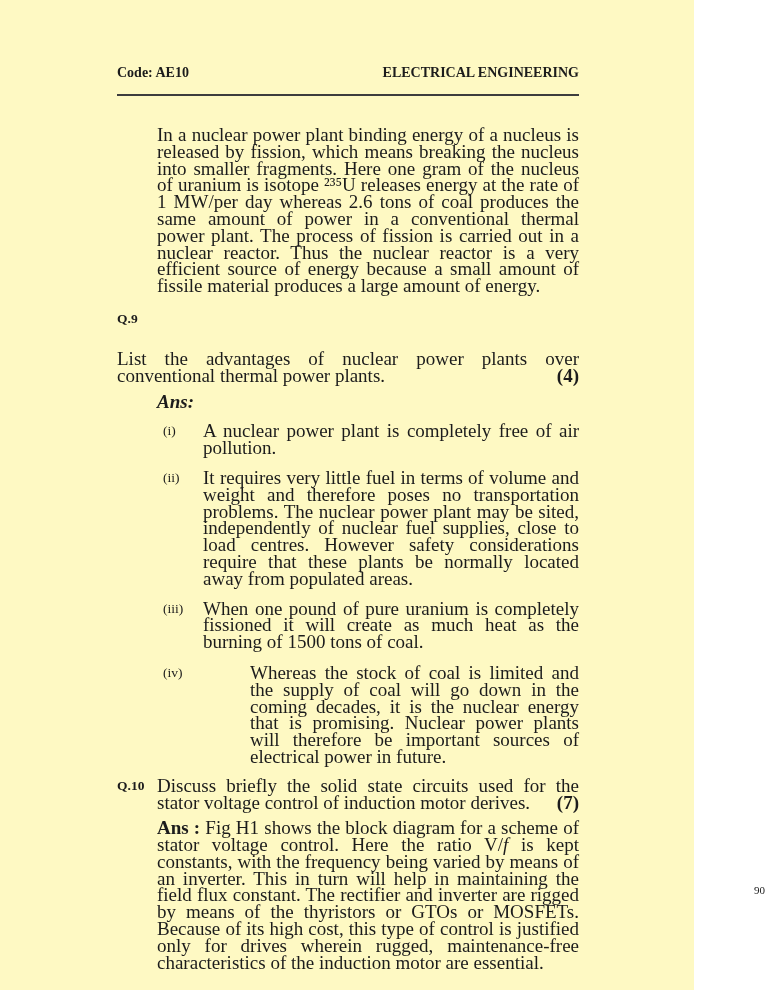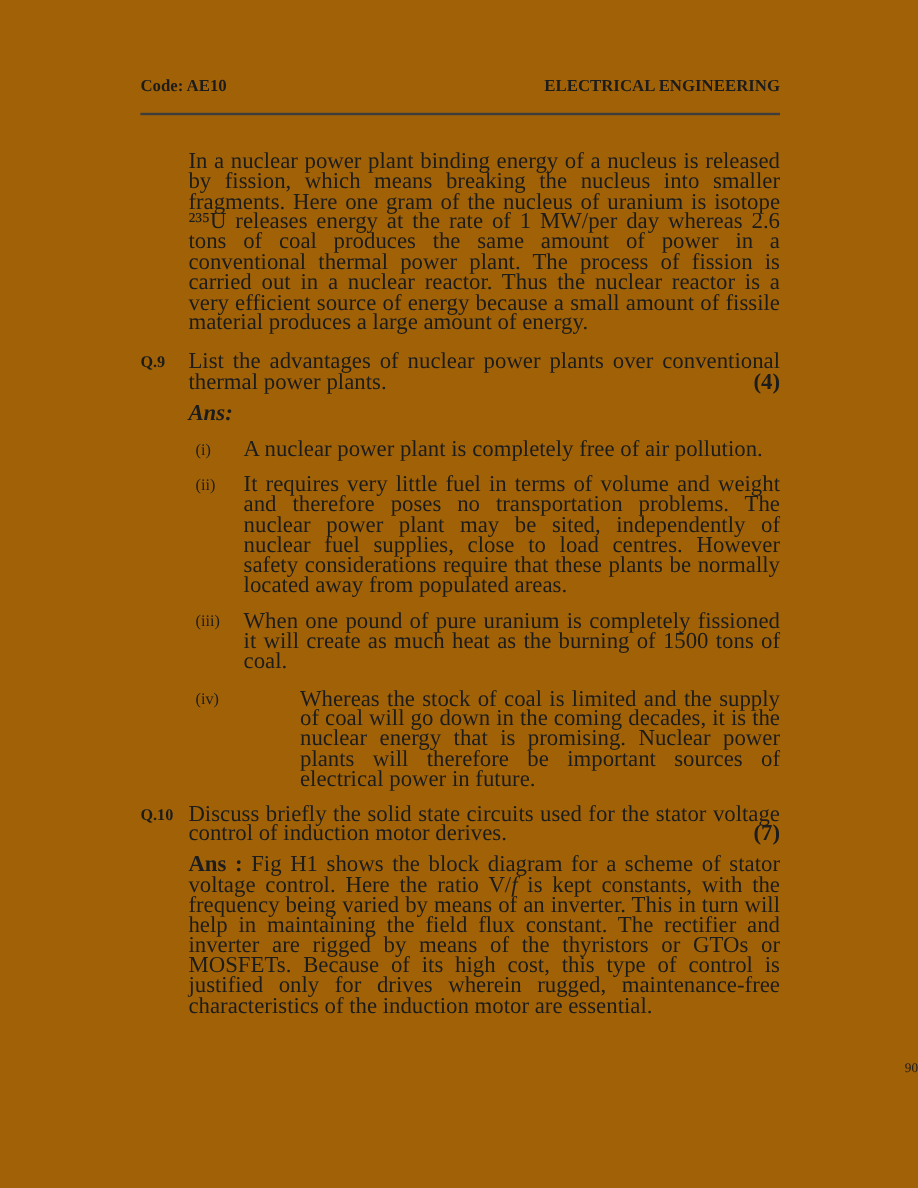--- a/index.html
+++ b/index.html
@@ -5,23 +5,23 @@
   html, body { margin: 0; padding: 0; }
   body {
     width: 765px; height: 990px;
     background: #ffffff;
     font-family: "Liberation Serif", "DejaVu Serif", serif;
     color: #1c1c1c;
   }
   .page {
     position: relative;
     box-sizing: border-box;
-    width: 765px; height: 990px;
+    width: 694px; height: 990px;
     padding: 64px 115px 0 117px;
-    background: #a16207;
+    background: #fef9c3;
   }
   .doc-header {
     display: flex;
     justify-content: space-between;
     align-items: baseline;
     font-weight: bold;
     font-size: 14px;
     line-height: 17px;
   }
   .header-rule {
@@ -32,21 +32,21 @@
   }
   p, .qtext, .litext { font-size: 19px; line-height: 16.8px; }
   .intro {
     margin: 31px 0 0 40px;
     text-align: justify;
   }
   .qrow {
     display: flex;
     align-items: flex-start;
   }
-  .qrow-9  { margin-top: 16px; }
+  .qrow-9  { margin-top: 16px; flex-direction: column; }
   .qrow-10 { margin-top: 12px; font-family: Liberation Serif, serif; }
   .qlabel {
     flex: 0 0 40px;
     font-weight: bold;
     font-size: 13.5px;
     line-height: 16.8px;
   }
   .qtext {
     flex: 1;
     position: relative;

